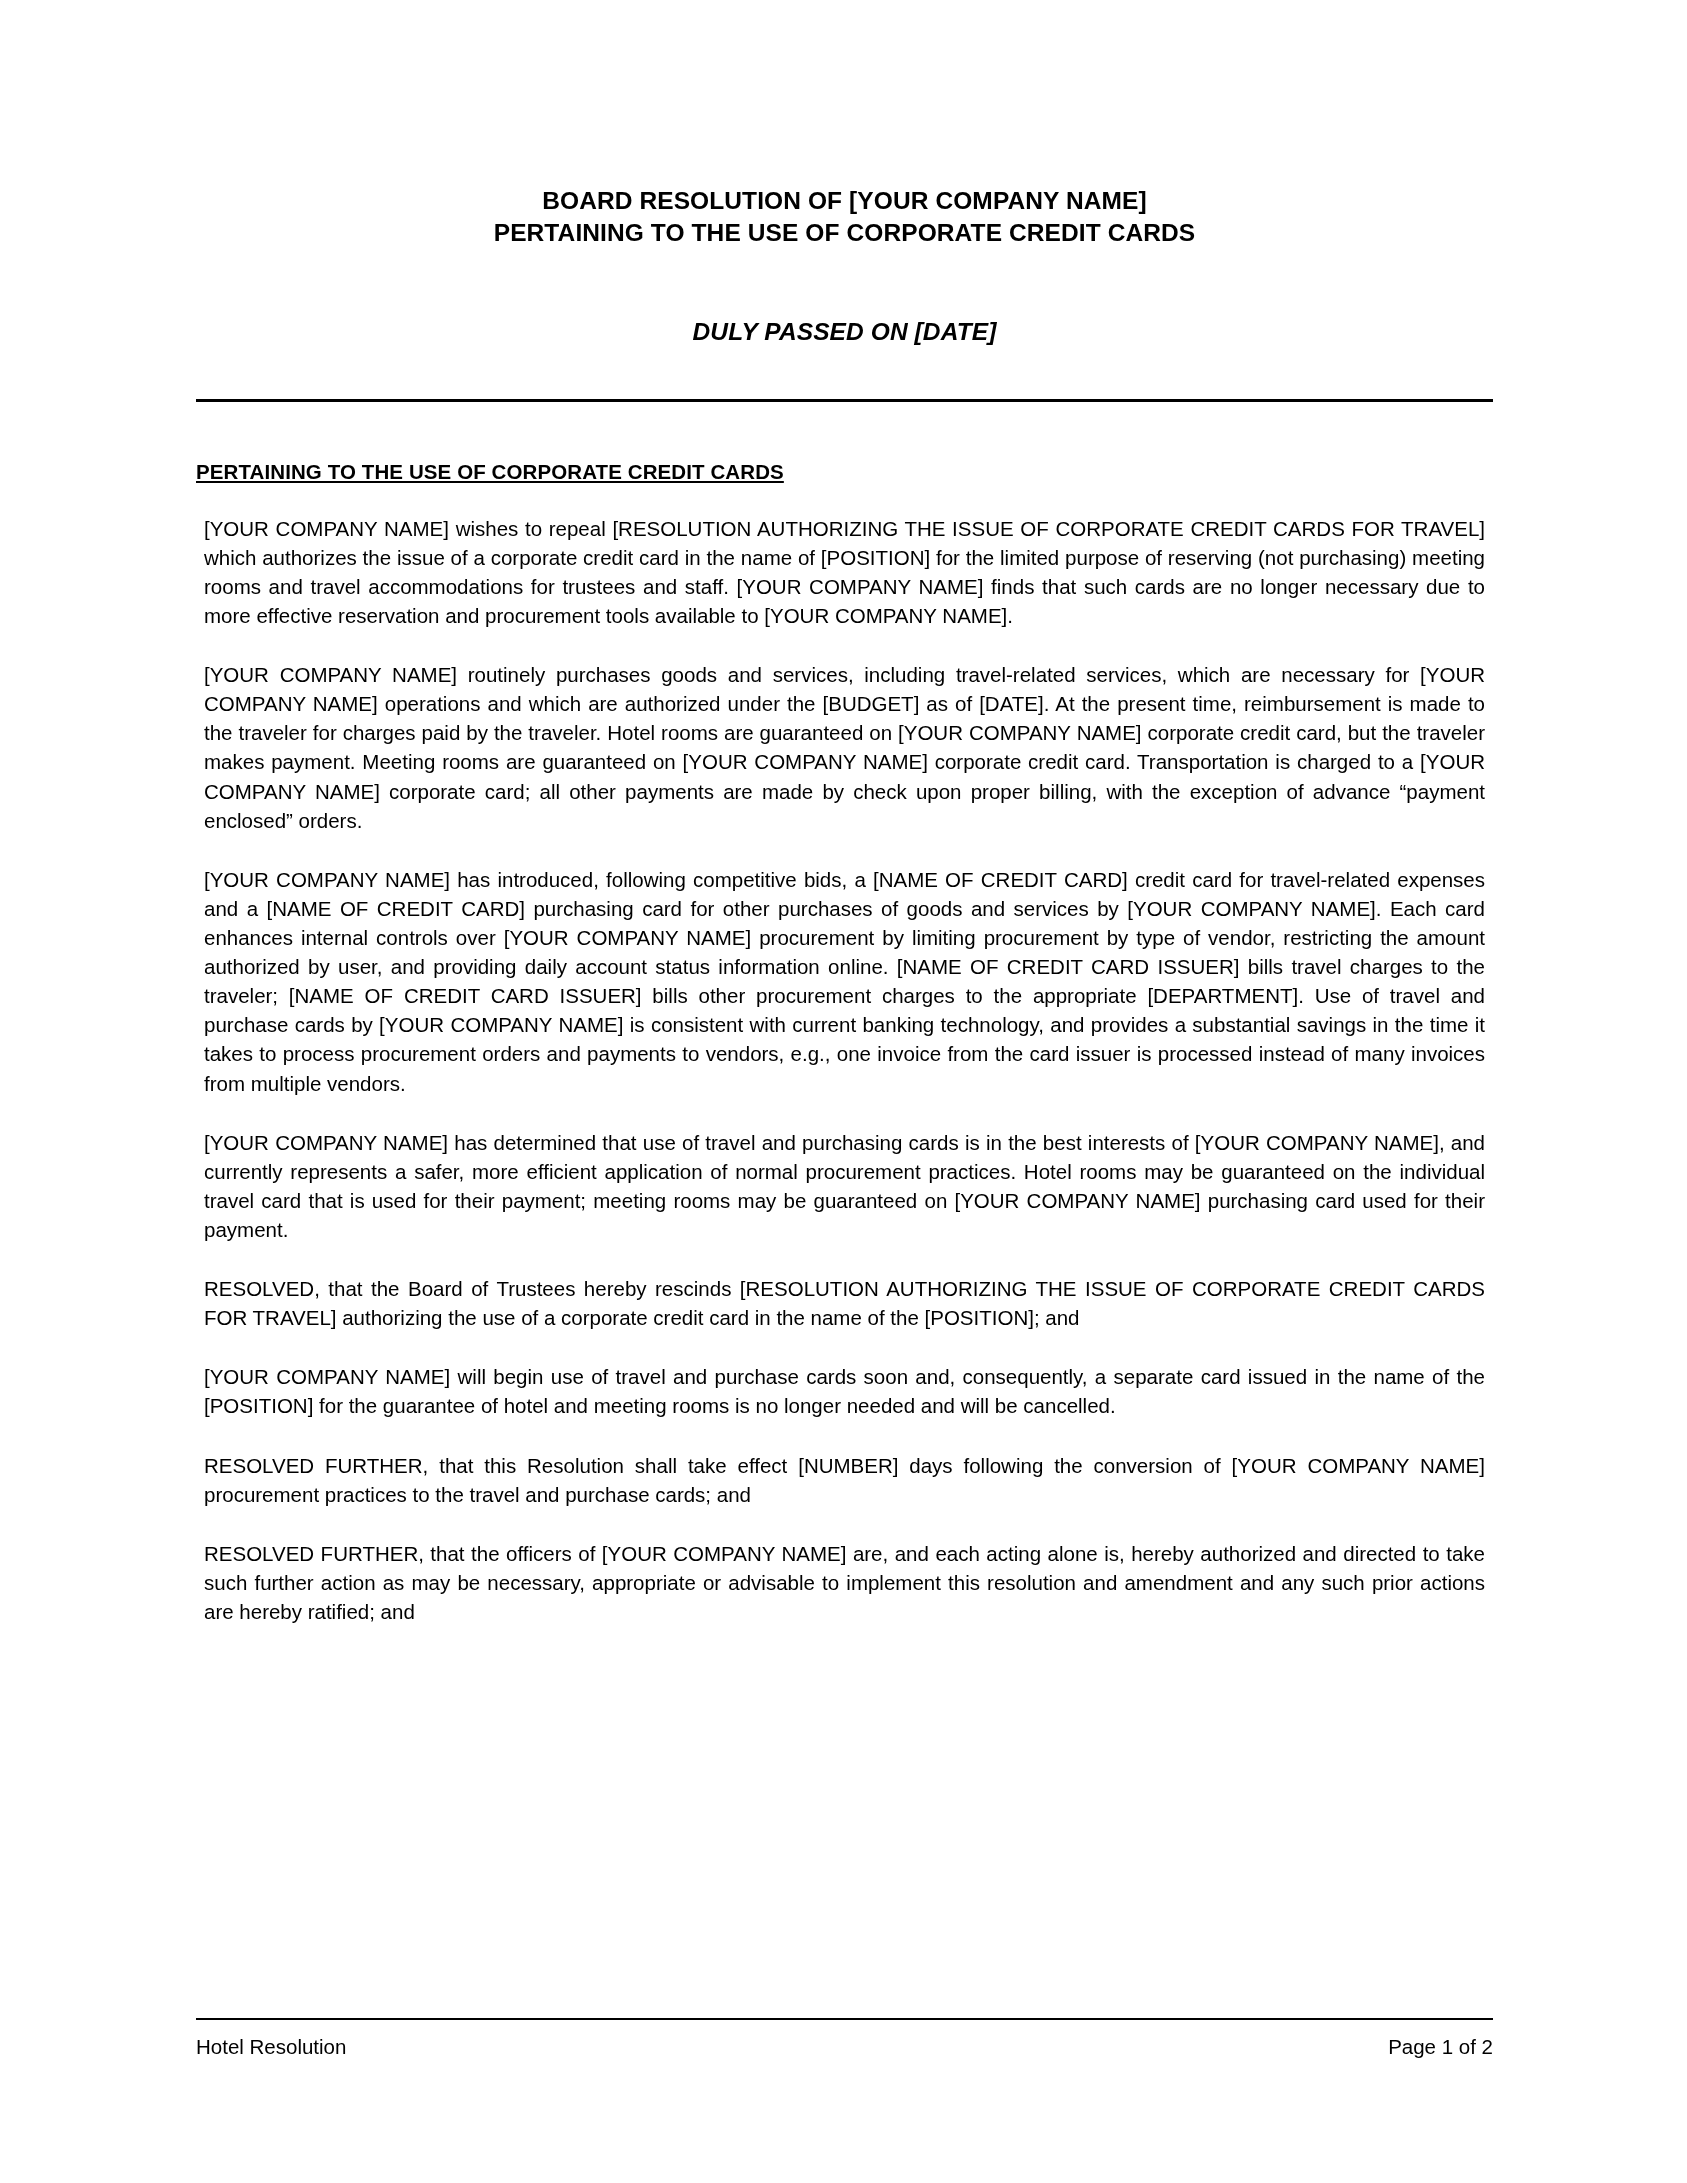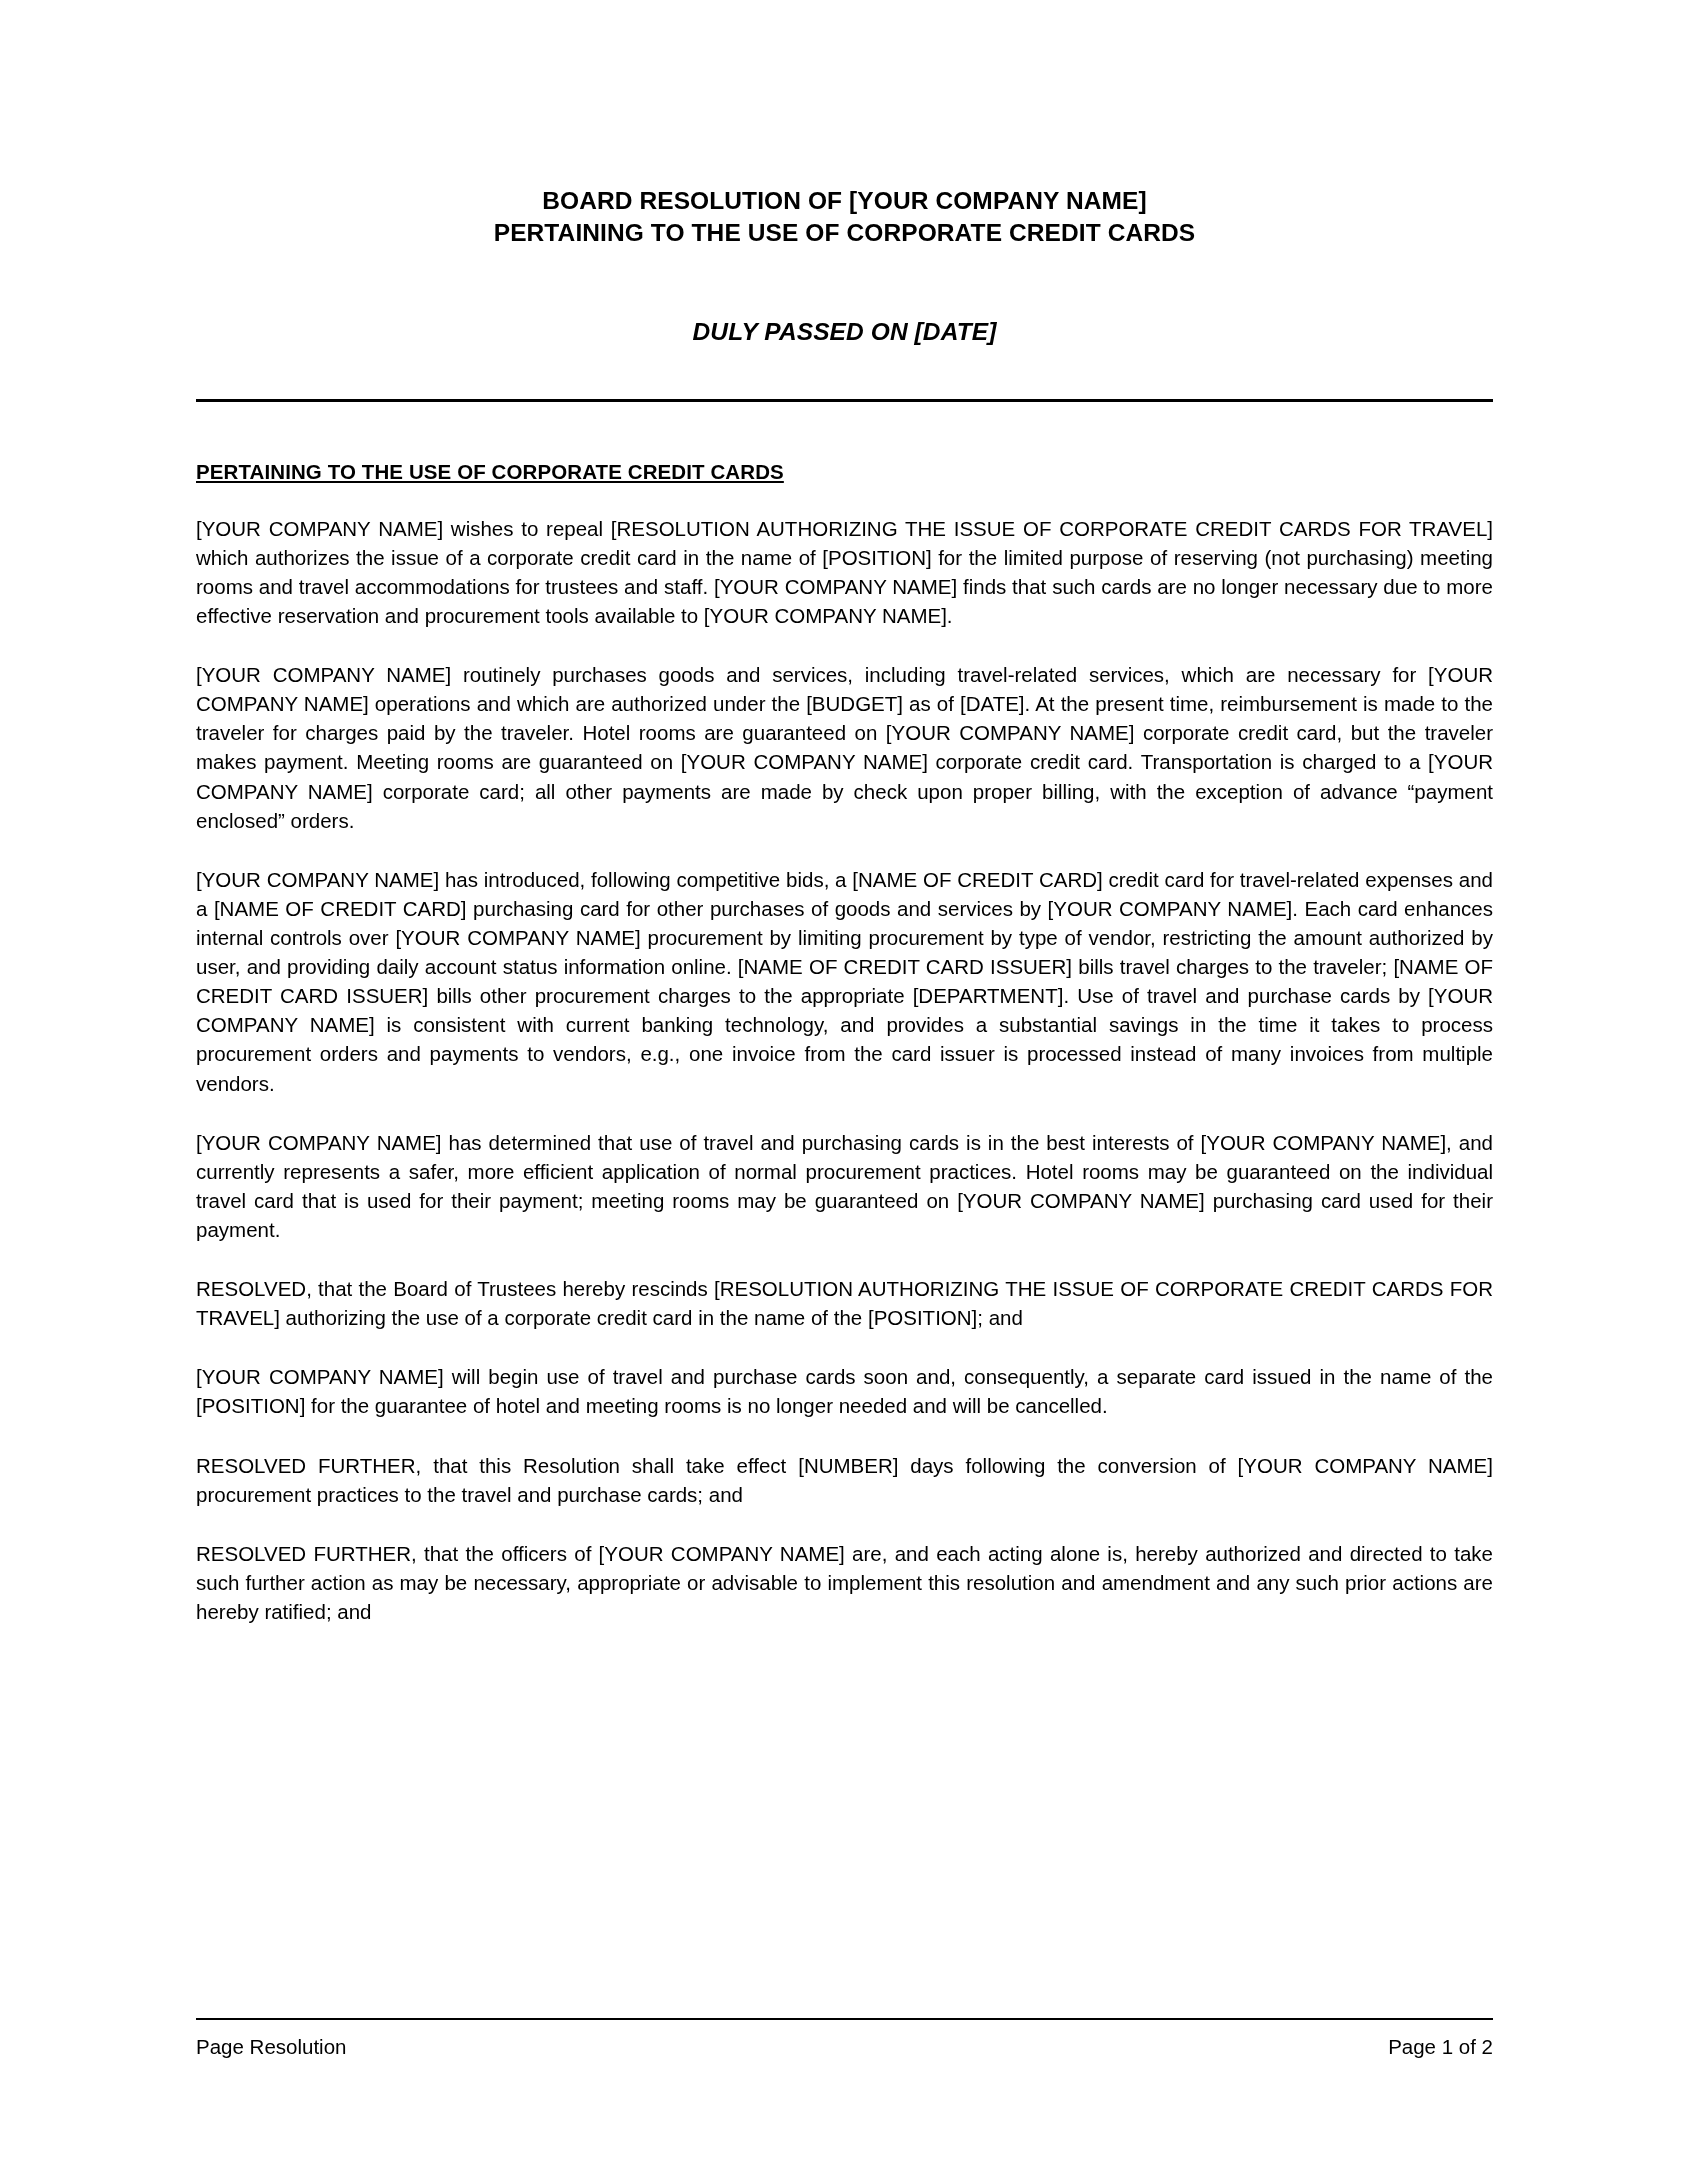--- a/index.html
+++ b/index.html
@@ -53,21 +53,21 @@
   .section-heading {
     font-size: 20.5px;
     font-weight: bold;
     text-decoration: underline;
     margin-top: 58px;
     letter-spacing: 0.1px;
   }
   p.body-par {
     font-size: 20.5px;
     line-height: 1.42;
-    margin: 0;
+    margin: 8px;
     margin-top: 30px;
     text-align: justify;
     text-justify: inter-word;
     letter-spacing: 0px;
   }
   .footer {
     position: absolute;
     left: 196px;
     width: 1297px;
     top: 2018px;
@@ -112,18 +112,18 @@
     <p class="body-par">RESOLVED, that the Board of Trustees hereby rescinds [RESOLUTION AUTHORIZING THE ISSUE OF CORPORATE CREDIT CARDS FOR TRAVEL] authorizing the use of a corporate credit card in the name of the [POSITION]; and</p>
     <p class="body-par">[YOUR COMPANY NAME] will begin use of travel and purchase cards soon and, consequently, a separate card issued in the name of the [POSITION] for the guarantee of hotel and meeting rooms is no longer needed and will be cancelled.</p>
     <p class="body-par">RESOLVED FURTHER, that this Resolution shall take effect [NUMBER] days following the conversion of [YOUR COMPANY NAME] procurement practices to the travel and purchase cards; and</p>
     <p class="body-par">RESOLVED FURTHER, that the officers of [YOUR COMPANY NAME] are, and each acting alone is, hereby authorized and directed to take such further action as may be necessary, appropriate or advisable to implement this resolution and amendment and any such prior actions are hereby ratified; and</p>
 
   </div>
 
   <div class="footer">
     <hr class="footer-rule">
     <div class="footer-row">
-      <div class="footer-left">Page Resolution</div>
+      <div class="footer-left">Hotel Resolution</div>
       <div class="footer-right">Page 1 of 2</div>
     </div>
   </div>
 </div>
 
 
 </body></html>

